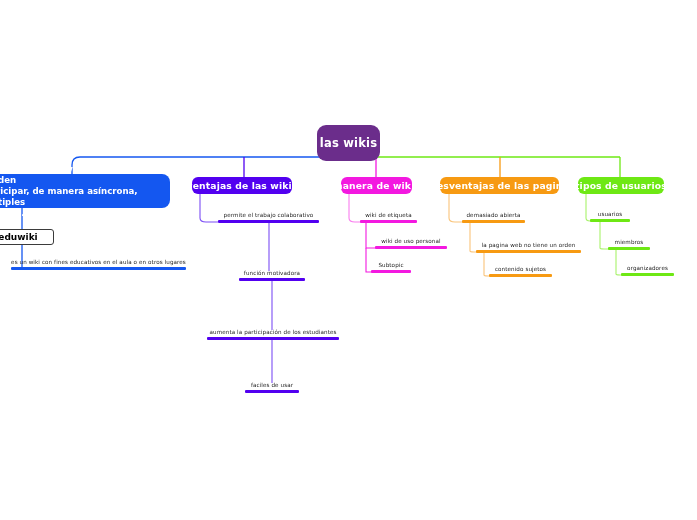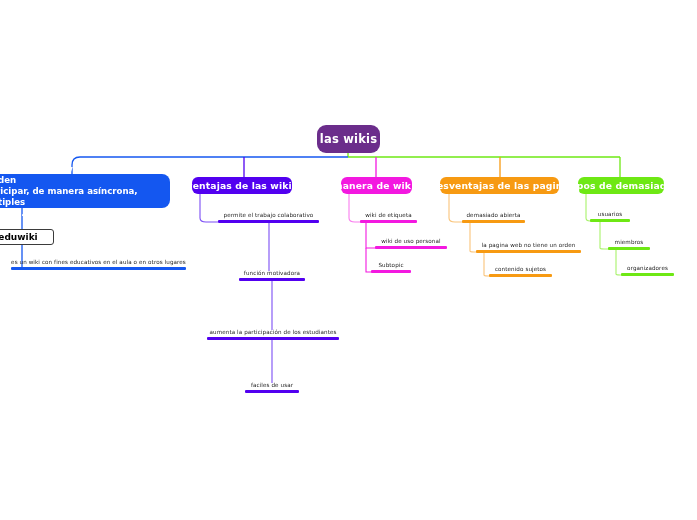--- a/index.html
+++ b/index.html
@@ -116,21 +116,21 @@
 
     <path d="M449,194 L449,218 Q449,222 455,222 L463,222" stroke="#F9C47A" stroke-width="1.1" fill="none"></path>
     <path d="M470,223 L470,251 Q470,252 474,252 L478,252" stroke="#F9C47A" stroke-width="1.1" fill="none"></path>
     <path d="M484,253 L484,275 Q484,276 488,276 L491,276" stroke="#F9C47A" stroke-width="1.1" fill="none"></path>
 
     <path d="M586,194 L586,218 Q586,221 590,221 L592,221" stroke="#A8F26B" stroke-width="1.1" fill="none"></path>
     <path d="M600,221 L600,248 Q600,249 604,249 L610,249" stroke="#A8F26B" stroke-width="1.1" fill="none"></path>
     <path d="M616,249 L616,274 Q616,275 620,275 L623,275" stroke="#A8F26B" stroke-width="1.1" fill="none"></path>
   </svg>
 
-  <div class="pill root-pill" id="root-node" style="left: 317px; top: 125px; width: 63px; height: 28px; background: rgb(107, 45, 139);">
+  <div class="pill root-pill" id="root-node" style="left: 317px; top: 125px; width: 63px; height: 36px; background: rgb(107, 45, 139);">
     <span>las wikis</span>
   </div>
 
   <div class="pill desc-pill" id="node-definicion" style="left: -28px; top: 174px; width: 198px; height: 34px; background: rgb(20, 87, 240);">
     <span>
       <span>es un sitio web cuya construcción pueden</span><br>
       <span>participar, de manera asíncrona, múltiples</span><br>
       <span>usuarios.</span>
     </span>
   </div>
@@ -190,21 +190,21 @@
   <div class="leaf" id="leaf-sin-orden" style="left: 476px; top: 241px; width: 105px;">
     <span class="leaf-text">la pagina web no tiene un orden</span>
     <span class="leaf-bar" style="background: rgb(247, 154, 18);"></span>
   </div>
   <div class="leaf" id="leaf-contenido-sujetos" style="left: 489px; top: 265px; width: 63px;">
     <span class="leaf-text">contenido sujetos</span>
     <span class="leaf-bar" style="background: rgb(247, 154, 18);"></span>
   </div>
 
   <div class="pill branch-pill" id="node-tipos-usuarios" style="left: 578px; top: 177px; width: 86px; background: rgb(110, 232, 20);">
-    <span>tipos de demasiado</span>
+    <span>tipos de usuarios</span>
   </div>
   <div class="leaf" id="leaf-usuarios" style="left: 590px; top: 210px; width: 40px;">
     <span class="leaf-text">usuarios</span>
     <span class="leaf-bar" style="background: rgb(110, 232, 20);"></span>
   </div>
   <div class="leaf" id="leaf-miembros" style="left: 608px; top: 238px; width: 42px;">
     <span class="leaf-text">miembros</span>
     <span class="leaf-bar" style="background: rgb(110, 232, 20);"></span>
   </div>
   <div class="leaf" id="leaf-organizadores" style="left: 621px; top: 264px; width: 53px;">

